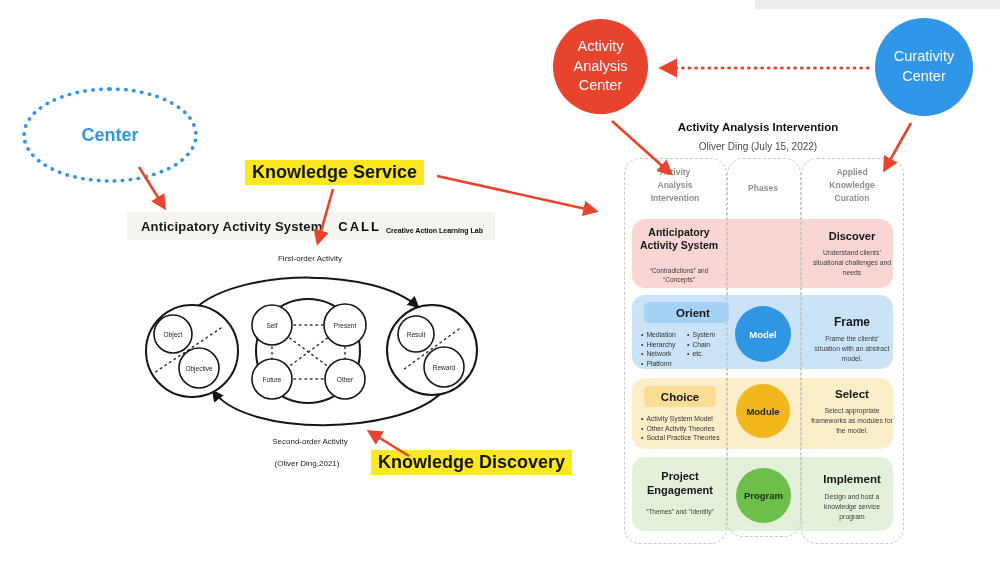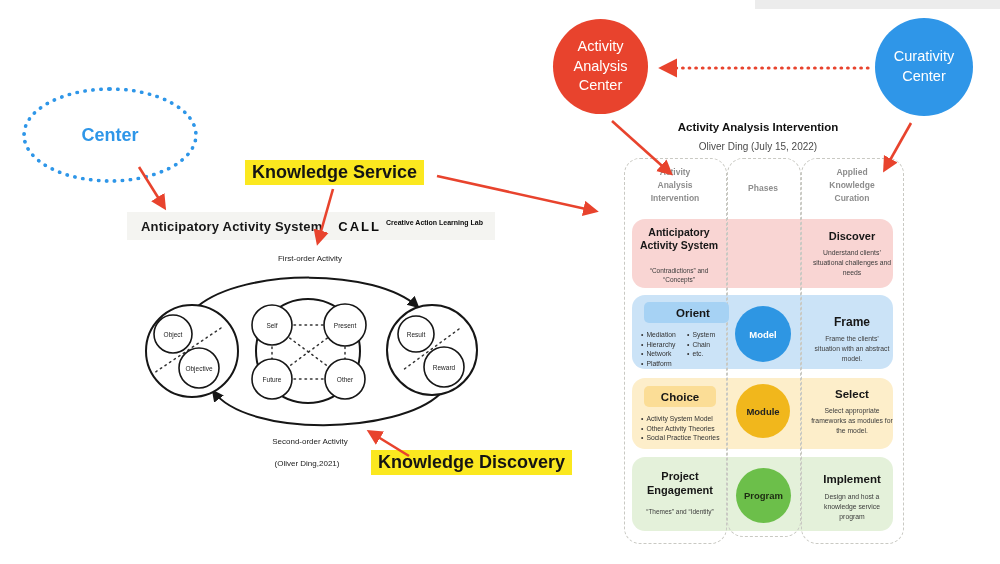--- a/index.html
+++ b/index.html
@@ -22,21 +22,21 @@
 
   
   .bigc{border-radius:50%;display:flex;align-items:center;justify-content:center;text-align:center;
         color:#fff;font-size:14.5px;line-height:1.35;}
   .aac{left:553px;top:19px;width:95px;height:95px;background:#E8432D;}
   .cur{left:875px;top:18px;width:98px;height:98px;background:#2F96E8;}
 
   
   .aas-bar{left:127px;top:212px;width:368px;height:28px;background:#F4F4F1;display:flex;align-items:center;}
   .aas-title{font-size:13px;font-weight:bold;color:#181818;padding-left:14px;letter-spacing:0.2px;}
-  .aas-logo{margin-left:auto;display:flex;align-items:flex-start;gap:5px;padding-right:12px;}
+  .aas-logo{margin-left:auto;display:flex;align-items:flex-end;gap:5px;padding-right:12px;}
   .call{font-weight:900;font-size:13px;letter-spacing:2px;color:#0b0b0b;}
   .call-cap{font-size:7px;font-weight:bold;color:#0b0b0b;}
 
   
   .tbl-title{left:618px;top:121px;width:280px;text-align:center;font-weight:bold;font-size:11.5px;color:#111;}
   .tbl-sub{left:618px;top:141px;width:280px;text-align:center;font-size:10px;color:#4a4a4a;}
   .card{top:158px;height:384px;border:1px dashed #c9c9c3;border-radius:16px;z-index:2;}
   .card-left{left:624px;width:101px;}
   .card-mid{left:727px;top:158px;width:72px;height:377px;}
   .card-right{left:801px;width:101px;}

